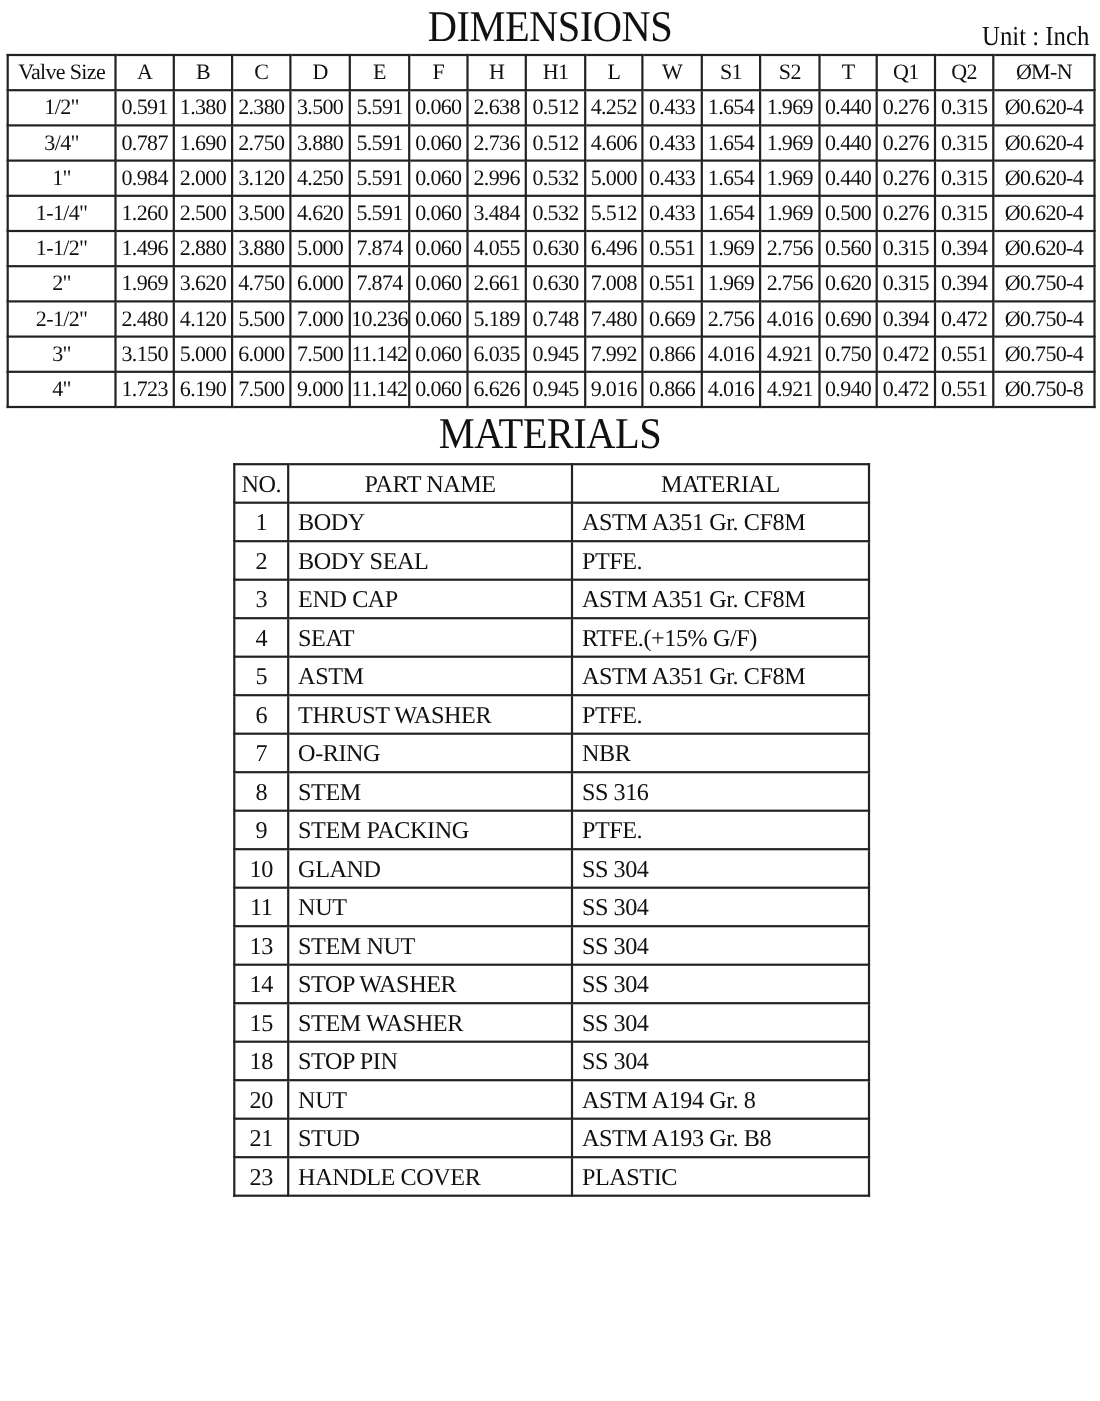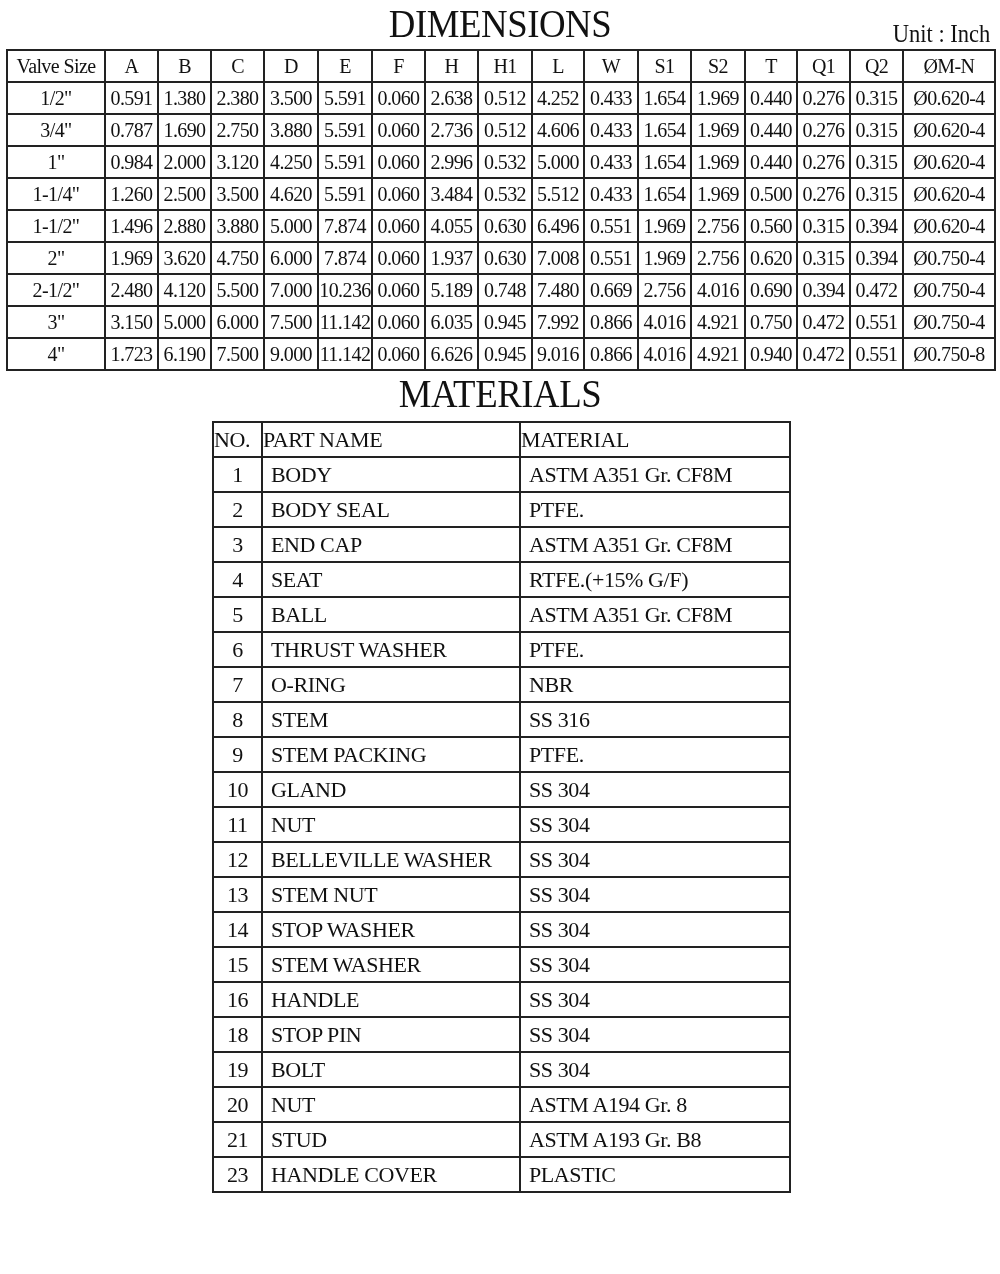--- a/index.html
+++ b/index.html
@@ -20,21 +20,21 @@
   }
   table { border-collapse: collapse; position: absolute; table-layout: fixed; }
   td, th { border: 2px solid #222; padding: 0; font-weight: normal; white-space: nowrap; overflow: hidden; }
   #dim-table { left: 6px; top: 49px; width: 990px; }
   #dim-table th, #dim-table td {
     height: 30px; font-size: 20px; text-align: center; letter-spacing: -0.6px;
   }
   #dim-table th { height: 30px; }
   #mat-table { left: 212px; top: 421px; width: 577px; }
   #mat-table th, #mat-table td { height: 33px; font-size: 22px; letter-spacing: -0.4px; }
-  #mat-table th { text-align: left; }
+  #mat-table th { text-align: center; }
   #mat-table td.no { text-align: center; }
   #mat-table td.txt { text-align: left; padding-left: 8px; }
 </style>
 </head>
 <body>
 
 <div id="dim-title" class="title">DIMENSIONS</div>
 <div class="unit">Unit : Inch</div>
 
 <table id="dim-table">
@@ -175,21 +175,21 @@
         <td>Ø0.620-4</td>
       </tr>
       <tr>
         <td>2"</td>
         <td>1.969</td>
         <td>3.620</td>
         <td>4.750</td>
         <td>6.000</td>
         <td>7.874</td>
         <td>0.060</td>
-        <td>1.937</td>
+        <td>2.661</td>
         <td>0.630</td>
         <td>7.008</td>
         <td>0.551</td>
         <td>1.969</td>
         <td>2.756</td>
         <td>0.620</td>
         <td>0.315</td>
         <td>0.394</td>
         <td>Ø0.750-4</td>
       </tr>
@@ -284,21 +284,21 @@
         <td class="txt">END CAP</td>
         <td class="txt">ASTM A351 Gr. CF8M</td>
       </tr>
       <tr>
         <td class="no">4</td>
         <td class="txt">SEAT</td>
         <td class="txt">RTFE.(+15% G/F)</td>
       </tr>
       <tr>
         <td class="no">5</td>
-        <td class="txt">BALL</td>
+        <td class="txt">ASTM</td>
         <td class="txt">ASTM A351 Gr. CF8M</td>
       </tr>
       <tr>
         <td class="no">6</td>
         <td class="txt">THRUST WASHER</td>
         <td class="txt">PTFE.</td>
       </tr>
       <tr>
         <td class="no">7</td>
         <td class="txt">O-RING</td>
@@ -318,52 +318,37 @@
         <td class="no">10</td>
         <td class="txt">GLAND</td>
         <td class="txt">SS 304</td>
       </tr>
       <tr>
         <td class="no">11</td>
         <td class="txt">NUT</td>
         <td class="txt">SS 304</td>
       </tr>
       <tr>
-        <td class="no">12</td>
-        <td class="txt">BELLEVILLE WASHER</td>
-        <td class="txt">SS 304</td>
-      </tr>
-      <tr>
         <td class="no">13</td>
         <td class="txt">STEM NUT</td>
         <td class="txt">SS 304</td>
       </tr>
       <tr>
         <td class="no">14</td>
         <td class="txt">STOP WASHER</td>
         <td class="txt">SS 304</td>
       </tr>
       <tr>
         <td class="no">15</td>
         <td class="txt">STEM WASHER</td>
         <td class="txt">SS 304</td>
       </tr>
       <tr>
-        <td class="no">16</td>
-        <td class="txt">HANDLE</td>
-        <td class="txt">SS 304</td>
-      </tr>
-      <tr>
         <td class="no">18</td>
         <td class="txt">STOP PIN</td>
-        <td class="txt">SS 304</td>
-      </tr>
-      <tr>
-        <td class="no">19</td>
-        <td class="txt">BOLT</td>
         <td class="txt">SS 304</td>
       </tr>
       <tr>
         <td class="no">20</td>
         <td class="txt">NUT</td>
         <td class="txt">ASTM A194 Gr. 8</td>
       </tr>
       <tr>
         <td class="no">21</td>
         <td class="txt">STUD</td>

